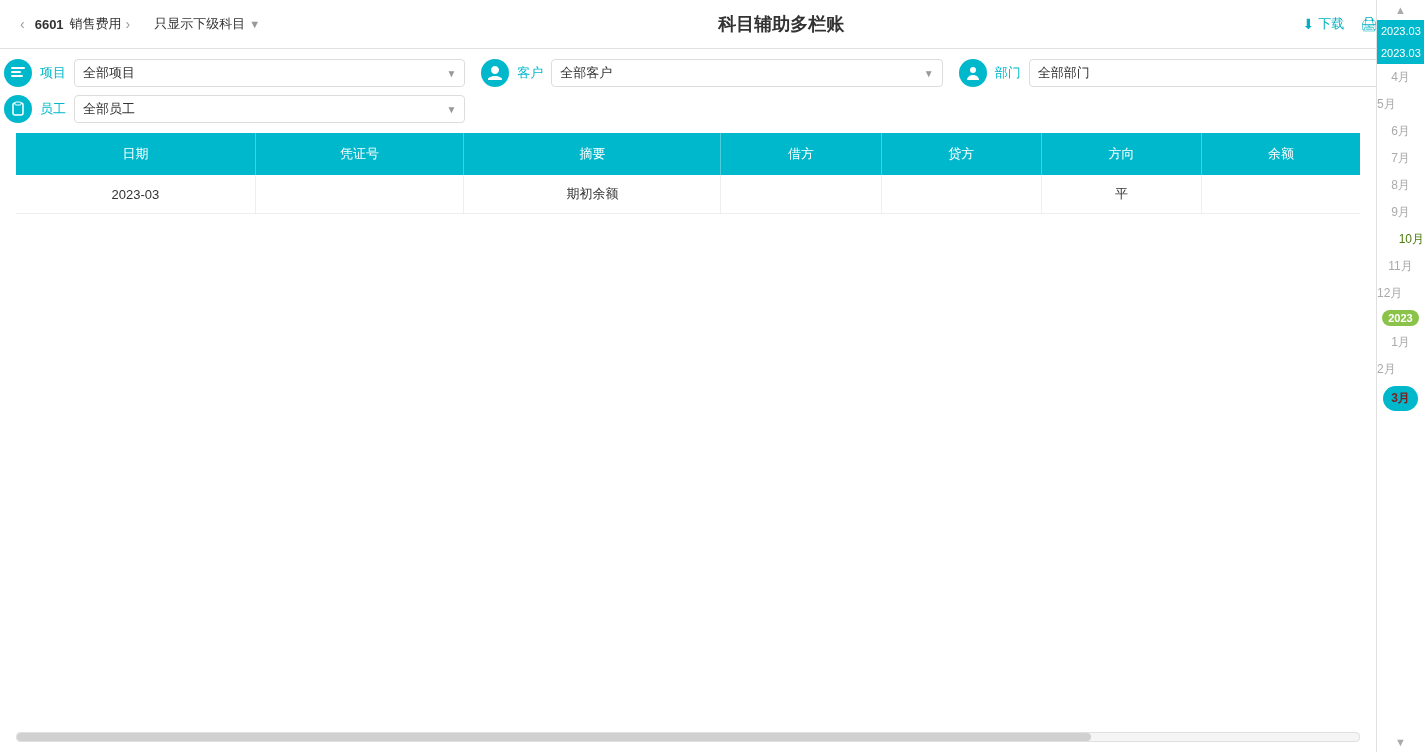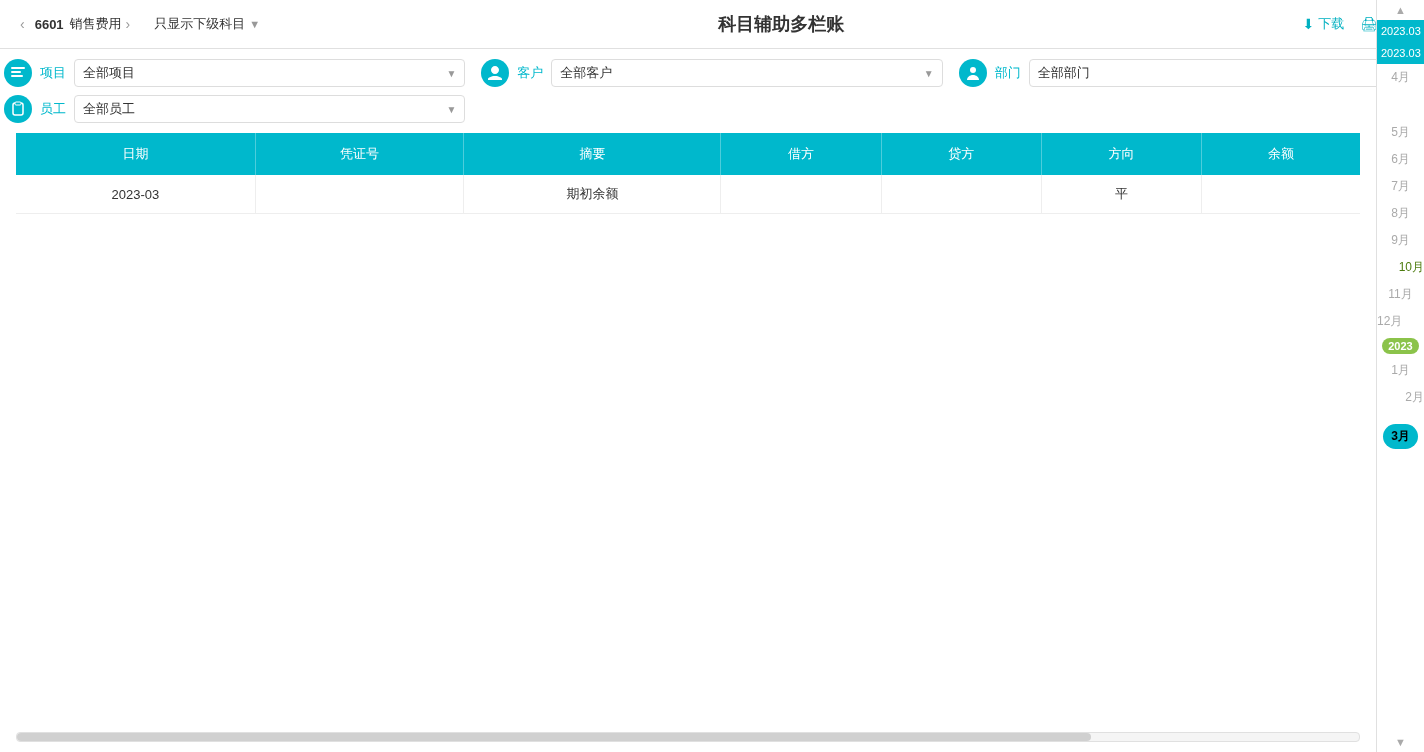--- a/index.html
+++ b/index.html
@@ -145,32 +145,32 @@
         </tr>
       </tbody>
     </table>
   </div>
 
   <div class="side-timeline">
     <div style="font-size:11px;color:#aaa;padding:4px 0;width:100%;text-align:center;cursor:pointer;">▲</div>
     <div style="background:#00b8cc;color:#fff;font-size:11px;padding:5px 4px;width:100%;text-align:center;">2023.03</div>
     <div style="background:#00b8cc;color:#fff;font-size:11px;padding:5px 4px;width:100%;text-align:center;">2023.03</div>
     <div style="font-size:12px;color:#aaa;padding:5px 0;width:100%;text-align:center;cursor:pointer;">4月</div>
-    <div style="font-size:12px;color:#aaa;padding:5px 0;width:100%;text-align:center;cursor:pointer;margin-top:28px;">5月</div>
+    <div style="font-size:12px;color:#aaa;padding:5px 0;width:100%;cursor:pointer;">5月</div>
     <div style="font-size:12px;color:#aaa;padding:5px 0;width:100%;text-align:center;cursor:pointer;">6月</div>
     <div style="font-size:12px;color:#aaa;padding:5px 0;width:100%;text-align:center;cursor:pointer;">7月</div>
     <div style="font-size:12px;color:#aaa;padding:5px 0;width:100%;text-align:center;cursor:pointer;">8月</div>
     <div style="font-size:12px;color:#aaa;padding:5px 0;width:100%;text-align:center;cursor:pointer;">9月</div>
     <div style="font-size:12px;color:#4d7c0f;padding:5px 0;width:100%;text-align:right;cursor:pointer;">10月</div>
     <div style="font-size:12px;color:#aaa;padding:5px 0;width:100%;text-align:center;cursor:pointer;">11月</div>
     <div style="font-size:12px;color:#aaa;padding:5px 0;width:100%;text-align:left;cursor:pointer;">12月</div>
     <div style="background:#8bc34a;color:#fff;border-radius:10px;font-size:11px;font-weight:bold;padding:2px 6px;margin:3px auto;width:fit-content;cursor:pointer;">2023</div>
     <div style="font-size:12px;color:#aaa;padding:5px 0;width:100%;text-align:center;cursor:pointer;">1月</div>
-    <div style="font-size:12px;color:#aaa;padding:5px 0;width:100%;text-align:right;cursor:pointer;">2月</div>
-    <div style="background:#00b8cc;color:#000000;border-radius:14px;font-size:12px;font-weight:bold;padding:4px 8px;margin:13px auto;width:fit-content;cursor:pointer;">3月</div>
+    <div style="font-size:12px;color:#aaa;padding:5px 0;width:100%;text-align:left;cursor:pointer;">2月</div>
+    <div style="background:#00b8cc;color:#7f1d1d;border-radius:14px;font-size:12px;font-weight:bold;padding:4px 8px;margin:3px auto;width:fit-content;cursor:pointer;">3月</div>
     <div style="flex:1;"></div>
     <div style="font-size:11px;color:#aaa;padding:4px 0;width:100%;text-align:center;cursor:pointer;">▼</div>
   </div>
 
   <div style="position:absolute;bottom:10px;left:16px;right:64px;height:10px;background:#f5f5f5;border:1px solid #e0e0e0;border-radius:4px;">
     <div style="width:80%;height:100%;background:#d0d0d0;border-radius:4px;"></div>
   </div>
 </div>
 
 </body></html>

